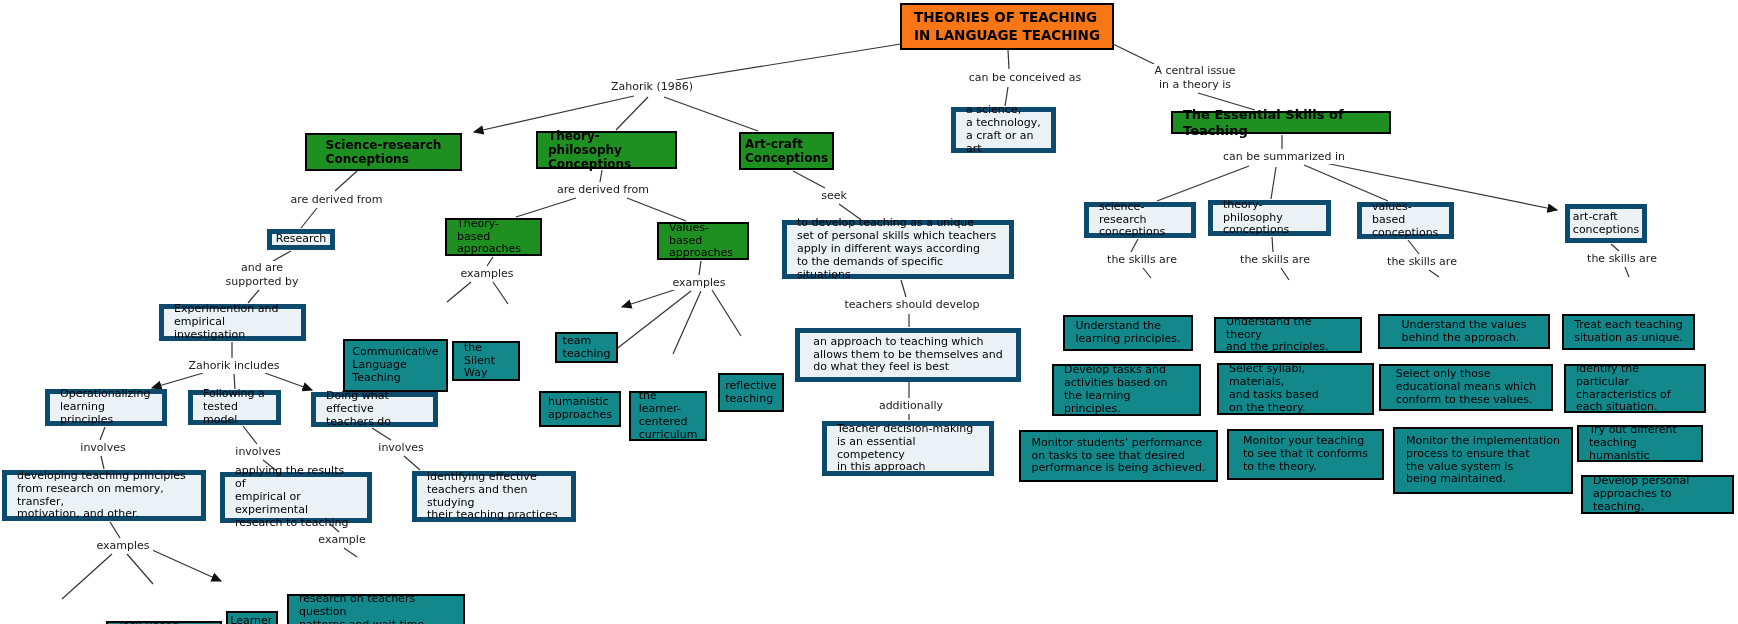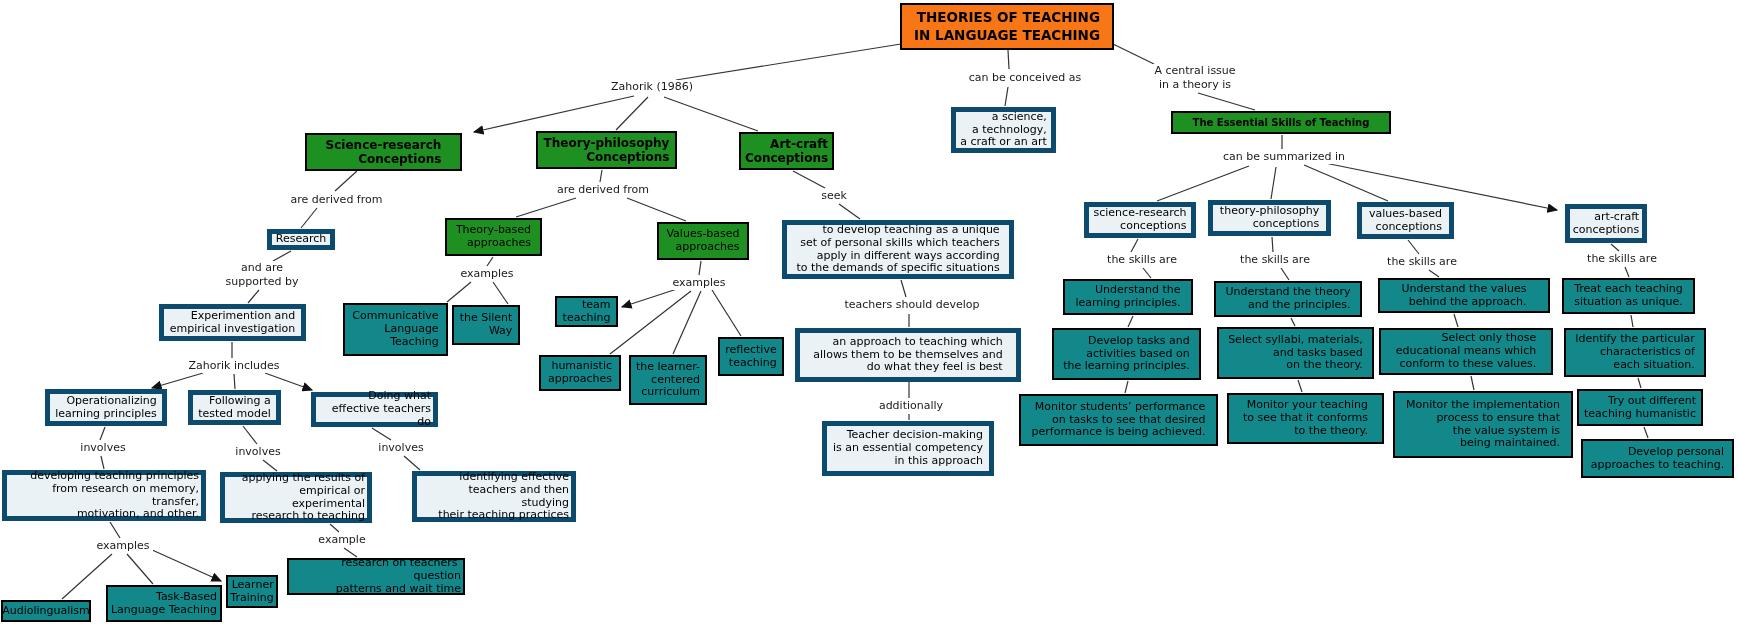--- a/index.html
+++ b/index.html
@@ -1,26 +1,26 @@
 <!DOCTYPE html>
 <html><head>
 <meta charset="utf-8">
 <style>
   html,body{margin:0;padding:0;background:#fff;}
   #canvas{position:relative;width:1738px;height:624px;background:#fff;overflow:hidden;
           font-family:"DejaVu Sans",sans-serif;}
   svg.edges{position:absolute;left:0;top:0;}
   svg.edges line{stroke:#333;stroke-width:1.2;}
   .node{position:absolute;display:flex;align-items:center;justify-content:center;
-        text-align:right;white-space:pre-line;box-sizing:border-box;
-        font:11px/1.18 "DejaVu Sans",sans-serif;color:#000;padding:1px 2px;}
+        text-align:left;white-space:pre-line;box-sizing:border-box;
+        font:11px/1.18 "DejaVu Sans",sans-serif;color:#000;padding:1px 10px;}
   .orange{background:#F87616;border:2px solid #000;font-weight:bold;font-size:13.5px;line-height:1.3;}
   .green-bold{background:#1E9021;border:2px solid #000;font-weight:bold;font-size:12px;}
   .green{background:#1E9021;border:2px solid #000;}
-  .teal{background:#12888A;border:2px solid #000;}
+  .teal{background:#12888A;border:2px solid #000;margin-top:36px;}
   .light{background:#EAF2F5;border:5px solid #0c4a6e;}
   .label{position:absolute;text-align:center;white-space:pre-line;
          font:11px/1.25 "DejaVu Sans",sans-serif;color:#1a1a1a;background:#fff;padding:0 2px;}
 </style>
 </head>
 <body>
 
 <div id="canvas">
 
   <svg class="edges" width="1738" height="624">
@@ -100,21 +100,21 @@
 
   <div class="node orange" style="left:900px;top:3px;width:214px;height:47px">THEORIES OF TEACHING
 IN LANGUAGE TEACHING</div>
 
   <div class="node green-bold" style="left:305px;top:133px;width:157px;height:38px">Science-research
 Conceptions</div>
   <div class="node green-bold" style="left:536px;top:131px;width:141px;height:38px">Theory-philosophy
 Conceptions</div>
   <div class="node green-bold" style="left:739px;top:132px;width:95px;height:38px">Art-craft
 Conceptions</div>
-  <div class="node green-bold" style="left:1171px;top:111px;width:220px;height:23px;font-size:10px">The Essential Skills of Teaching</div>
+  <div class="node green-bold" style="left:1171px;top:111px;width:220px;height:23px;font-size:13px">The Essential Skills of Teaching</div>
   <div class="node green" style="left:445px;top:218px;width:97px;height:38px">Theory-based
 approaches</div>
   <div class="node green" style="left:657px;top:222px;width:92px;height:38px">Values-based
 approaches</div>
 
   <div class="node light" style="left:951px;top:107px;width:105px;height:46px">a science,
 a technology,
 a craft or an art</div>
   <div class="node light" style="left:267px;top:229px;width:68px;height:21px">Research</div>
   <div class="node light" style="left:159px;top:304px;width:147px;height:37px">Experimention and

